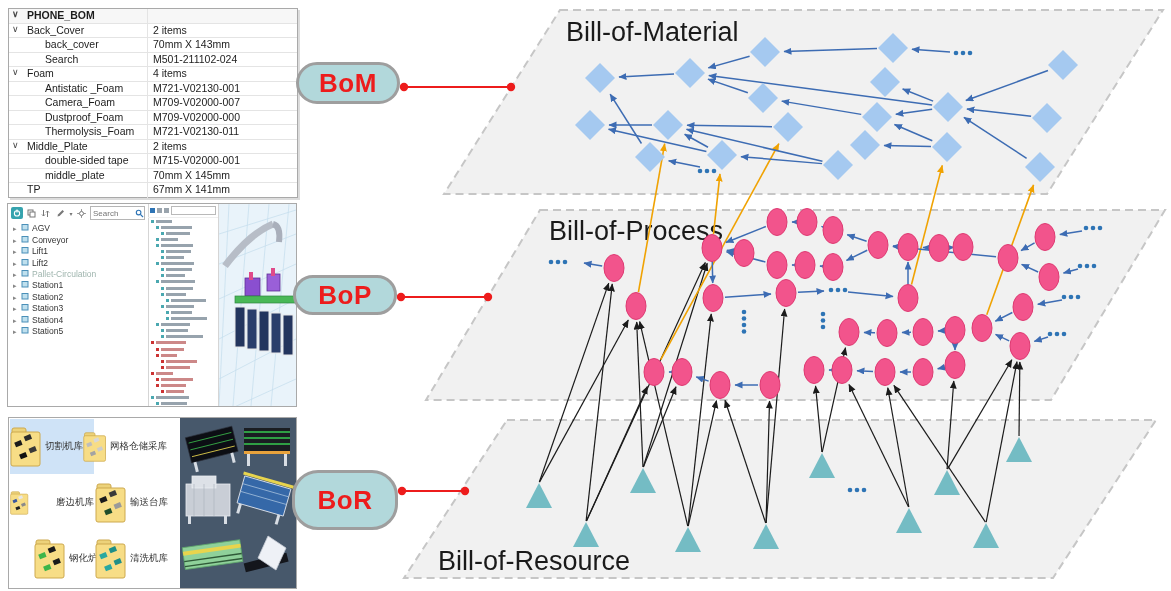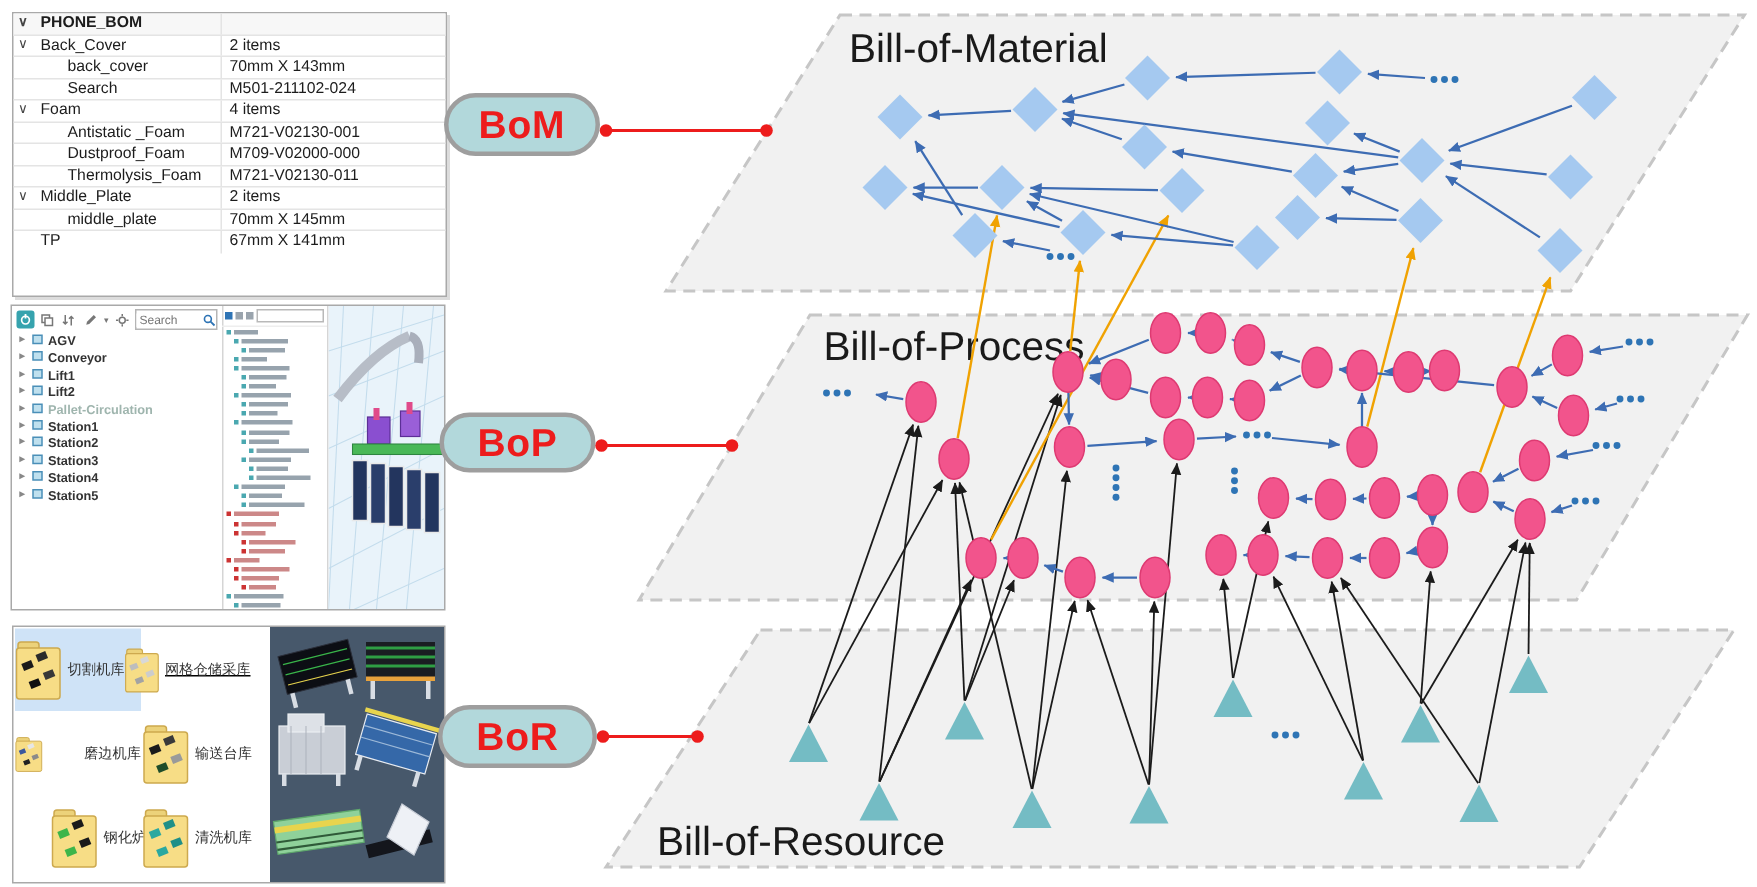--- a/index.html
+++ b/index.html
@@ -20,21 +20,21 @@
   .lbl2{padding-left:36px;display:block;}
   
   .p2{left:7px;top:203px;width:290px;height:204px;}
   .tree1{position:absolute;left:0;top:0;width:140px;height:100%;border-right:1px solid #d5d5d5;}
   .t1bar{display:flex;align-items:center;gap:3px;padding:2px 3px;height:14px;}
   .tbtn{width:12px;height:12px;display:flex;align-items:center;justify-content:center;border-radius:2px;}
   .tbtn.pwr{background:#36a3ae;}
   .searchbox{flex:1;display:flex;align-items:center;border:1px solid #b5b5b5;height:12px;background:#fff;}
   .searchbox input{flex:1;border:none;outline:none;font-size:8px;padding:0 2px;width:40px;
                    font-family:"Liberation Sans",sans-serif;color:#555;}
-  .t1row{display:flex;align-items:flex-start;height:11.4px;padding-left:5px;font-size:8.5px;color:#333;font-weight:bold;}
+  .t1row{display:flex;align-items:flex-end;height:11.4px;padding-left:5px;font-size:8.5px;color:#333;}
   .t1row .ar{color:#888;font-size:7px;width:8px;}
   .t1row.dim{color:#9fb5ae;}
   .tree2{position:absolute;left:140px;top:0;width:70px;height:100%;border-right:1px solid #d5d5d5;overflow:hidden;}
   .t2bar{display:flex;align-items:center;gap:2px;padding:2px 2px;height:9px;border-bottom:1px solid #eee;}
   .t2ic{width:5px;height:5px;background:#9aa4ad;}
   .t2search{flex:1;height:7px;border:1px solid #b9b9b9;background:#fff;}
   .t2row{display:flex;align-items:center;height:6.1px;}
   .t2sq{width:3px;height:3px;margin-right:2px;flex:0 0 3px;}
   .t2txt{height:3px;background:#97a3ad;}
   .t2row.red .t2sq{background:#cc3333;}
@@ -96,36 +96,48 @@
           <div class="c2">4 items</div>
         </div>
         <div class="trow">
           <div class="c1">
             <span class="lbl2">Antistatic _Foam</span>
           </div>
           <div class="c2">M721-V02130-001</div>
         </div>
         <div class="trow">
           <div class="c1">
+            <span class="lbl2">Camera_Foam</span>
+          </div>
+          <div class="c2">M709-V02000-007</div>
+        </div>
+        <div class="trow">
+          <div class="c1">
             <span class="lbl2">Dustproof_Foam</span>
           </div>
           <div class="c2">M709-V02000-000</div>
         </div>
         <div class="trow">
           <div class="c1">
             <span class="lbl2">Thermolysis_Foam</span>
           </div>
           <div class="c2">M721-V02130-011</div>
         </div>
         <div class="trow">
           <div class="c1">
             <span class="chev">∨</span>
             <span class="lbl1">Middle_Plate</span>
           </div>
           <div class="c2">2 items</div>
+        </div>
+        <div class="trow">
+          <div class="c1">
+            <span class="lbl2">double-sided tape</span>
+          </div>
+          <div class="c2">M715-V02000-001</div>
         </div>
         <div class="trow">
           <div class="c1">
             <span class="lbl2">middle_plate</span>
           </div>
           <div class="c2">70mm X 145mm</div>
         </div>
         <div class="trow">
           <div class="c1">
             <span class="lbl1">TP</span>
@@ -429,21 +441,21 @@
             <rect x="1" y="6" width="29" height="34" rx="2" fill="#f7dd86" stroke="#cda94e" stroke-width="1"></rect>
             <g transform="rotate(-22 15 22)">
               <rect x="7" y="13" width="7" height="5" fill="#1a1a1a"></rect>
               <rect x="18" y="11" width="7" height="5" fill="#2b2b2b"></rect>
               <rect x="7" y="26" width="7" height="5" fill="#111111"></rect>
               <rect x="18" y="24" width="7" height="5" fill="#383838"></rect>
             </g>
           </svg>
           <span class="flabel">切割机库</span>
         </div>
-        <div class="fcell" style="left: 74px; top: 1px; text-decoration: underline;">
+        <div class="fcell" style="left: 74px; top: 1px;">
           <svg width="32" height="42" viewBox="0 0 32 42">
             <rect x="2" y="2" width="14" height="7" rx="2" fill="#ecd27a" stroke="#cda94e" stroke-width="1"></rect>
             <rect x="1" y="6" width="29" height="34" rx="2" fill="#f7dd86" stroke="#cda94e" stroke-width="1"></rect>
             <g transform="rotate(-22 15 22)">
               <rect x="7" y="13" width="7" height="5" fill="#bdbdbd"></rect>
               <rect x="18" y="11" width="7" height="5" fill="#d8d8d8"></rect>
               <rect x="7" y="26" width="7" height="5" fill="#a3a3a3"></rect>
               <rect x="18" y="24" width="7" height="5" fill="#cccccc"></rect>
             </g>
           </svg>
@@ -550,21 +562,21 @@
       </g>
     </svg>
   </div>
 
   <div class="pill" id="pill0" style="left: 296px; top: 62px; width: 104px; height: 42px; background: rgb(178, 216, 219); border-color: rgb(158, 158, 158);">
       <span>BoM</span>
     </div>
   <div class="pill" id="pill1" style="left: 293px; top: 275px; width: 104px; height: 40px; background: rgb(178, 216, 219); border-color: rgb(158, 158, 158);">
       <span>BoP</span>
     </div>
-  <div class="pill" id="pill2" style="left: 292px; top: 470px; width: 106px; height: 42px; background: rgb(178, 216, 219); border-color: rgb(158, 158, 158);">
+  <div class="pill" id="pill2" style="left: 292px; top: 470px; width: 106px; height: 60px; background: rgb(178, 216, 219); border-color: rgb(158, 158, 158);">
       <span>BoR</span>
     </div>
 
   <svg id="diagram" width="1171" height="591" viewBox="0 0 1171 591">
       <defs>
         <marker id="mB" markerUnits="userSpaceOnUse" markerWidth="10" markerHeight="8" refX="7.5" refY="3.5" orient="auto">
           <path d="M0,0 L8,3.5 L0,7 Z" fill="#3d6cb3"></path>
         </marker>
         <marker id="mK" markerUnits="userSpaceOnUse" markerWidth="10" markerHeight="8" refX="7.5" refY="3.5" orient="auto">
           <path d="M0,0 L8,3.5 L0,7 Z" fill="#1b1b1b"></path>

